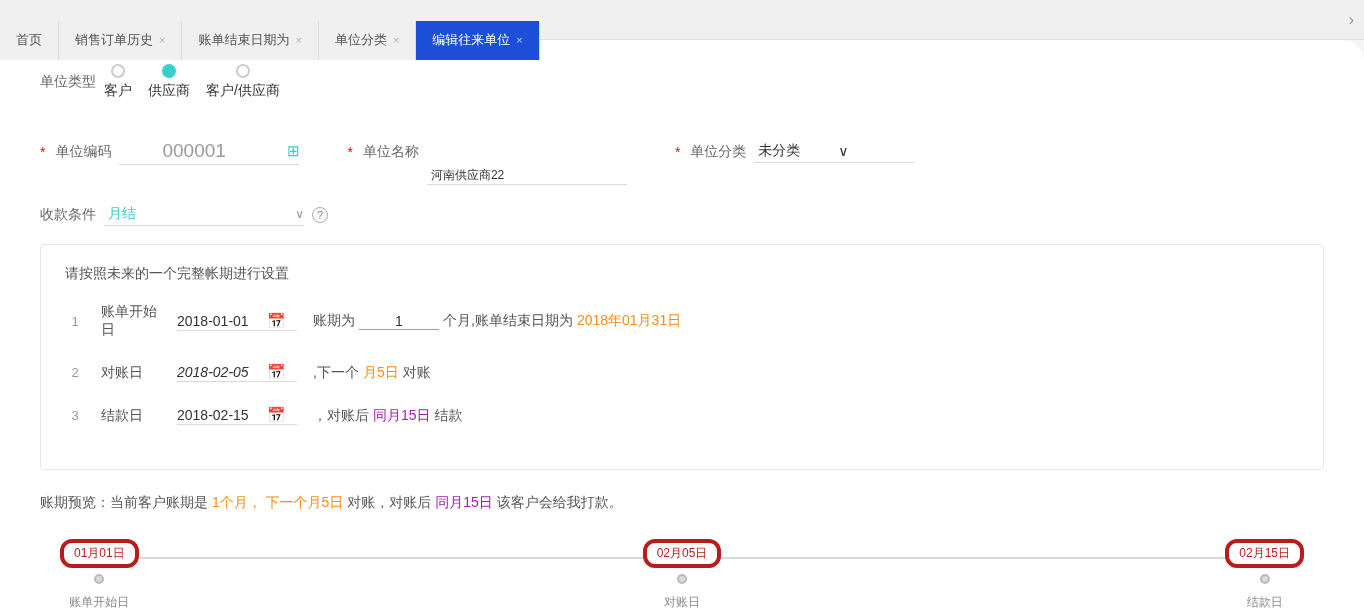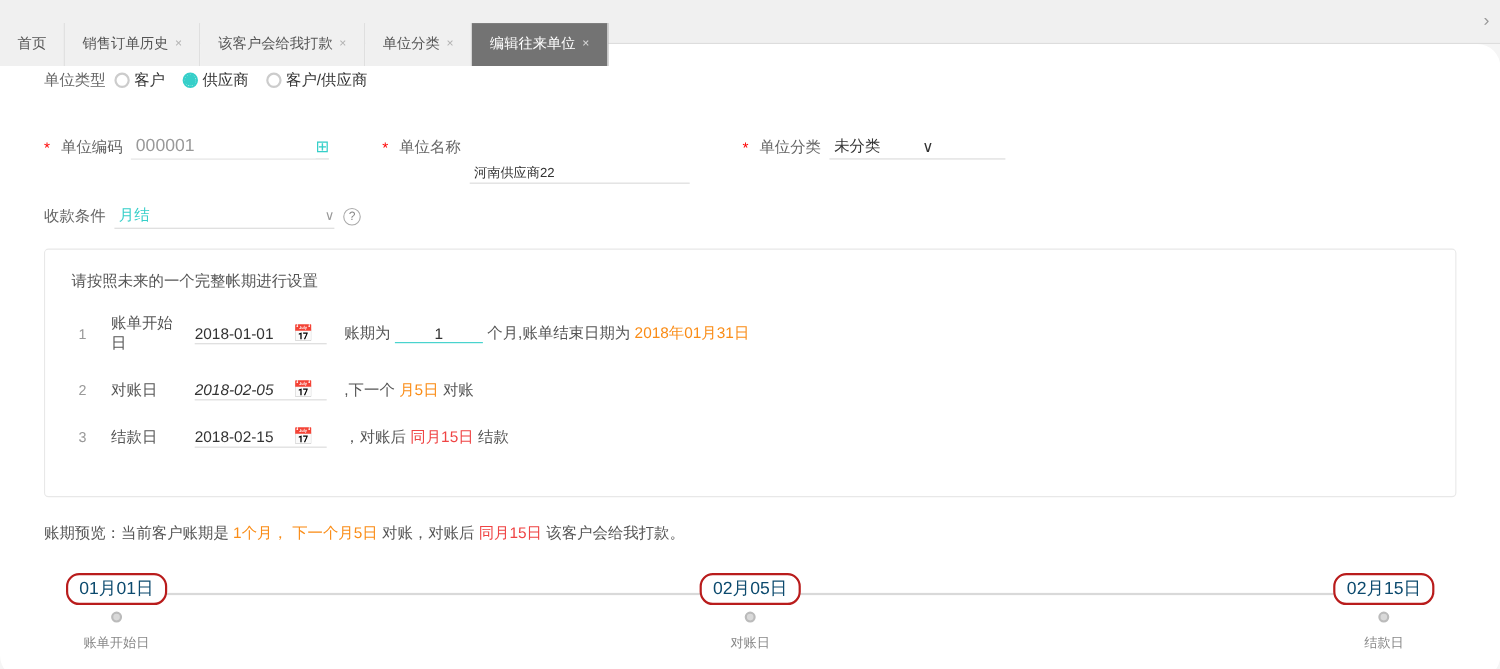--- a/index.html
+++ b/index.html
@@ -23,21 +23,21 @@
       font-size: 13px;
       color: #555;
       border-right: 1px solid #ddd;
       white-space: nowrap;
       background: #f0f0f0;
       gap: 6px;
       margin-top: 41px;
     }
     .tab:first-child { border-left: none; }
     .tab.active {
-      background: #737373;
+      background: #1d4ed8;
       color: #fff;
     }
     .tab .close-icon { font-size: 11px; opacity: 0.7; }
     .tab:not(.active) .close-icon { color: #999; }
     .tabs-expand {
       margin-left: auto;
       padding: 0 10px;
       font-size: 16px;
       color: #999;
       cursor: pointer;
@@ -69,20 +69,21 @@
     .radio-group {
       display: flex;
       align-items: center;
       gap: 16px;
     }
     .radio-item {
       display: flex;
       align-items: center;
       gap: 4px;
       cursor: pointer;
+      flex-direction: column;
     }
     .radio-circle {
       width: 14px;
       height: 14px;
       border-radius: 50%;
       border: 2px solid #ccc;
       display: inline-block;
     }
     .radio-circle.checked {
       border-color: #36cfc9;
@@ -100,24 +101,25 @@
     }
     .input-with-icon {
       display: flex;
       align-items: center;
       border-bottom: 1px solid #d9d9d9;
       width: 180px;
     }
     .input-with-icon input {
       border: none;
       outline: none;
-      font-size: 16px;
+      font-size: 19px;
       color: #999;
       flex: 1;
       padding: 2px 4px;
+      margin-left: 39px;
     }
     .calendar-icon {
       color: #36cfc9;
       font-size: 15px;
       cursor: pointer;
     }
     .select-with-chevron {
       display: flex;
       align-items: center;
       border-bottom: 1px solid #d9d9d9;
@@ -220,21 +222,21 @@
     .period-input-num {
       border: none;
       border-bottom: 1px solid #36cfc9;
       outline: none;
       width: 80px;
       font-size: 14px;
       color: #333;
       text-align: center;
     }
     .highlight-orange { color: #fa8c16; font-weight: 500; }
-    .highlight-teal { color: #ef4444; font-weight: 500; }
+    .highlight-teal { color: #a21caf; font-weight: 500; }
 
     
     .preview-text {
       font-size: 14px;
       color: #555;
       margin-bottom: 24px;
       line-height: 1.8;
     }
 
     
@@ -269,25 +271,25 @@
     }
     .timeline-dot {
       width: 10px;
       height: 10px;
       border-radius: 50%;
       background: #d9d9d9;
       border: 2px solid #bbb;
     }
     .timeline-dot.start { background: #d9d9d9; }
     .timeline-date-badge {
-      border: 2px solid #b91c1c;
+      border: 4px solid #b91c1c;
       border-radius: 12px;
       padding: 2px 10px;
-      font-size: 16px;
-      color: #0c4a6e;
+      font-size: 12px;
+      color: #b91c1c;
       background: #fff;
       white-space: nowrap;
     }
     .timeline-label {
       font-size: 12px;
       color: #888;
       margin-top: 4px;
       white-space: nowrap;
     }
   </style>
@@ -296,21 +298,21 @@
 
 <div class="tabs-bar">
   <div class="tab">
     <span>首页</span>
   </div>
   <div class="tab">
     <span>销售订单历史</span>
     <span class="close-icon">×</span>
   </div>
   <div class="tab">
-    <span>该客户会给我打款</span>
+    <span>账单结束日期为</span>
     <span class="close-icon">×</span>
   </div>
   <div class="tab">
     <span>单位分类</span>
     <span class="close-icon">×</span>
   </div>
   <div class="tab active">
     <span>编辑往来单位</span>
     <span class="close-icon">×</span>
   </div>

